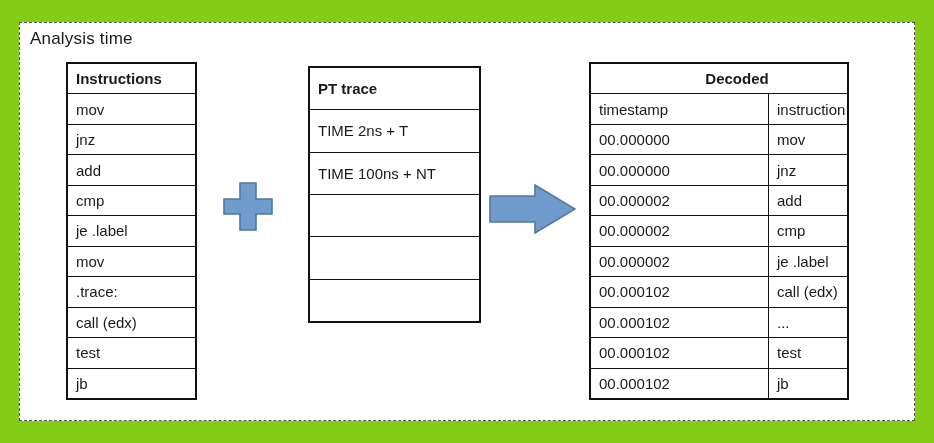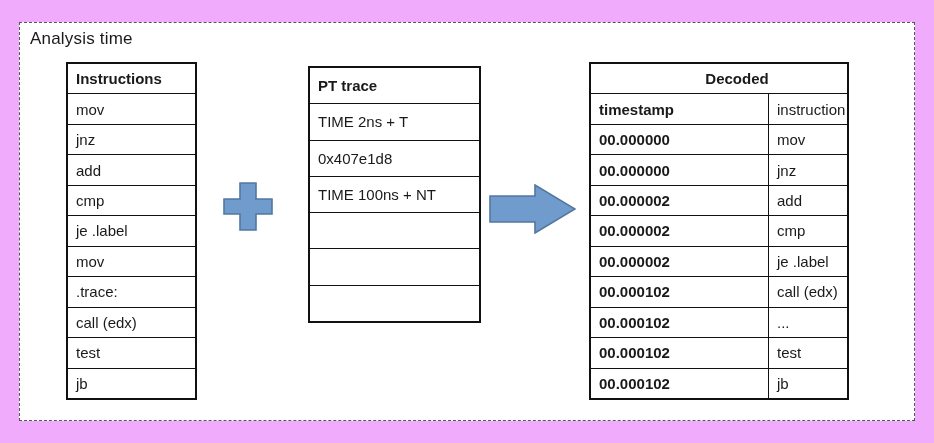--- a/index.html
+++ b/index.html
@@ -5,21 +5,21 @@
   * { margin: 0; padding: 0; box-sizing: border-box; }
   html, body { background: #ffffff; }
   body {
     font-family: "Liberation Sans", "DejaVu Sans", sans-serif;
     color: #1a1a1a;
   }
   .canvas {
     position: relative;
     width: 934px;
     height: 443px;
-    background: #f0abfc;
+    background: #84cc16;
     overflow: hidden;
   }
   .dashed-frame {
     position: absolute;
     left: 19px; top: 22px;
     width: 896px; height: 399px;
     border: 1px dashed #555555;
     background: #ffffff;
   }
   .diagram-title {
@@ -50,21 +50,21 @@
     padding-left: 8px;
     display: flex;
     align-items: center;
     height: 100%;
   }
   .tbl .row.hdr { font-weight: bold; }
   #instructions-table { left: 66px; top: 62px; width: 131px; height: 338px; }
   #pt-trace-table     { left: 308px; top: 66px; width: 173px; height: 257px; }
   #decoded-table      { left: 589px; top: 62px; width: 260px; height: 338px; }
   #decoded-table .row.hdr { justify-content: center; margin-left: 36px; }
-  #decoded-table .cell.c1 { width: 129px; font-weight: bold; }
+  #decoded-table .cell.c1 { width: 129px; }
   #decoded-table .cell.c2 {
     flex: 1;
     border-left: 1.5px solid #111111;
     margin-left: 48px;
   }
   .shape { position: absolute; }
   #plus-shape  { left: 223px; top: 182px; }
   #arrow-shape { left: 489px; top: 184px; }
 </style>
 </head>
@@ -117,23 +117,20 @@
       <path d="M17,1 H33 V17 H49 V32 H33 V48 H17 V32 H1 V17 H17 Z" stroke-width="1.6" stroke="#54779e" fill="#6f9bcd"></path>
     </svg>
   </div>
 
   <div class="tbl" id="pt-trace-table">
     <div class="row hdr">
       <div class="cell">PT trace</div>
     </div>
     <div class="row">
         <div class="cell">TIME 2ns + T</div>
-      </div>
-    <div class="row">
-        <div class="cell">0x407e1d8</div>
       </div>
     <div class="row">
         <div class="cell">TIME 100ns + NT</div>
       </div>
     <div class="row">
         <div class="cell"></div>
       </div>
     <div class="row">
         <div class="cell"></div>
       </div>

